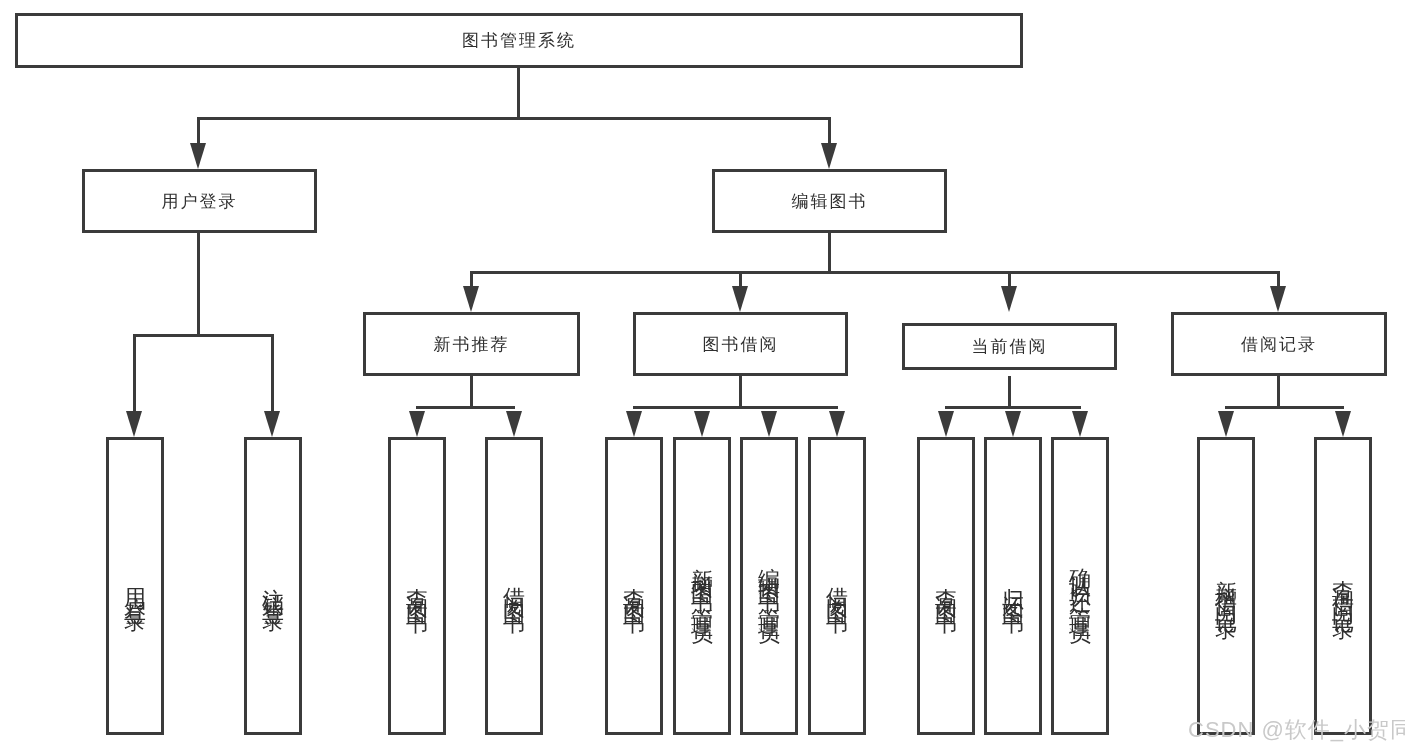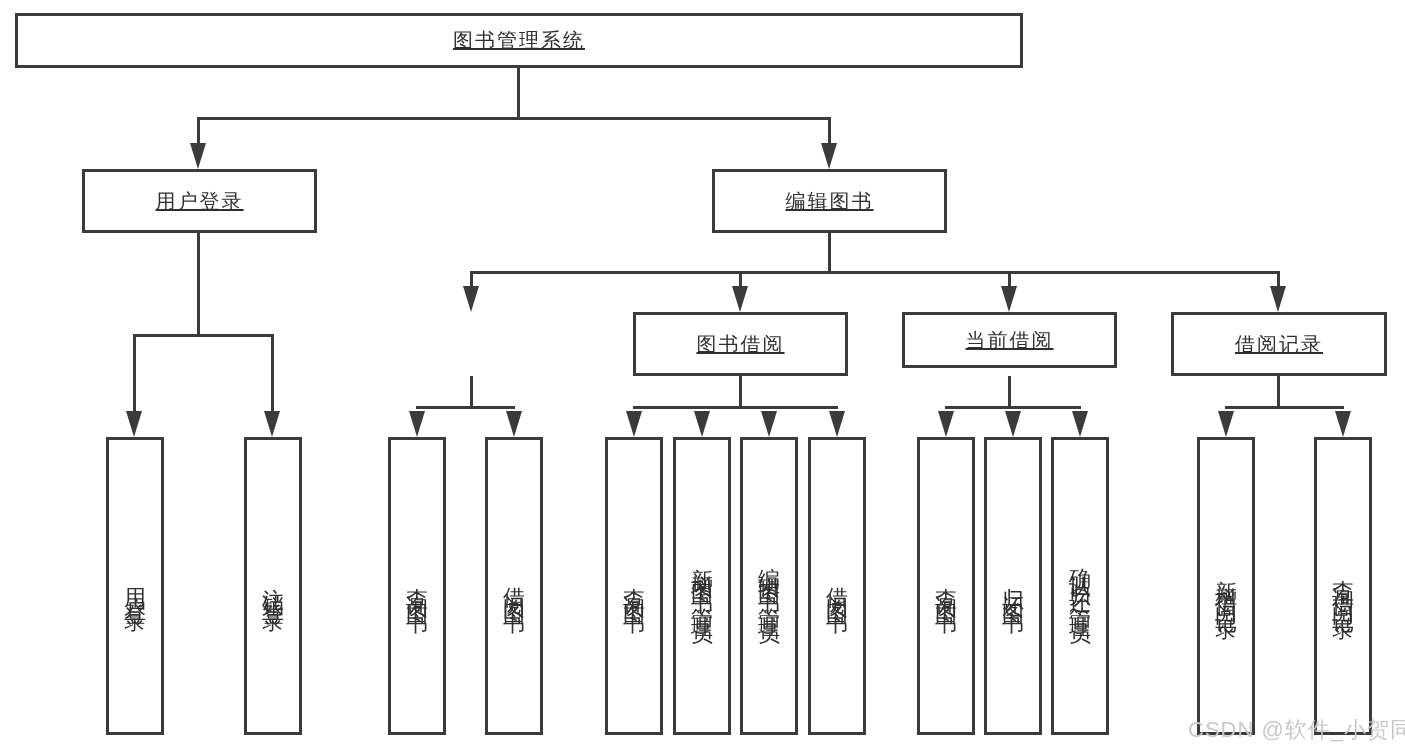--- a/index.html
+++ b/index.html
@@ -15,24 +15,23 @@
     background:var(--bg);
     font-family:"Liberation Sans","DejaVu Sans",sans-serif;
     overflow:hidden;
   }
   .hbox{
     position:absolute;
     box-sizing:border-box;
     border:3px solid var(--line);
     background:var(--bg);
     display:flex;align-items:center;justify-content:center;
-    font-size:20px;color:var(--text);
+    font-size:17px;color:var(--text);
     letter-spacing:2px;
     white-space:nowrap;
-    text-decoration:underline;
   }
   .vbox{
     position:absolute;
     box-sizing:border-box;
     border:3px solid var(--line);
     background:var(--bg);
     top:437px;height:298px;width:58px;
     display:flex;align-items:center;justify-content:center;
   }
   .vbox span{
@@ -94,24 +93,27 @@
   <div class="hline" style="left:470px;top:271px;width:810px;"></div>
   <div class="vline" style="left:470px;top:272px;height:16px;"></div>
   <div class="vline" style="left:739px;top:272px;height:16px;"></div>
   <div class="vline" style="left:1008px;top:272px;height:16px;"></div>
   <div class="vline" style="left:1277px;top:272px;height:16px;"></div>
   <div class="arrow" style="left:463px;top:286px;"></div>
   <div class="arrow" style="left:732px;top:286px;"></div>
   <div class="arrow" style="left:1001px;top:286px;"></div>
   <div class="arrow" style="left:1270px;top:286px;"></div>
 
+  <div class="hbox" style="left:363px;top:312px;width:217px;height:64px;">
+    <span>新书推荐</span>
+  </div>
   <div class="hbox" style="left:633px;top:312px;width:215px;height:64px;">
     <span>图书借阅</span>
   </div>
-  <div class="hbox" style="left:902px;top:312px;width:215px;height:56px;">
+  <div class="hbox" style="left:902px;top:323px;width:215px;height:47px;">
     <span>当前借阅</span>
   </div>
   <div class="hbox" style="left:1171px;top:312px;width:216px;height:64px;">
     <span>借阅记录</span>
   </div>
 
   <div class="vline" style="left:470px;top:376px;height:31px;"></div>
   <div class="hline" style="left:416px;top:406px;width:99px;"></div>
   <div class="arrow" style="left:409px;top:411px;"></div>
   <div class="arrow" style="left:506px;top:411px;"></div>

